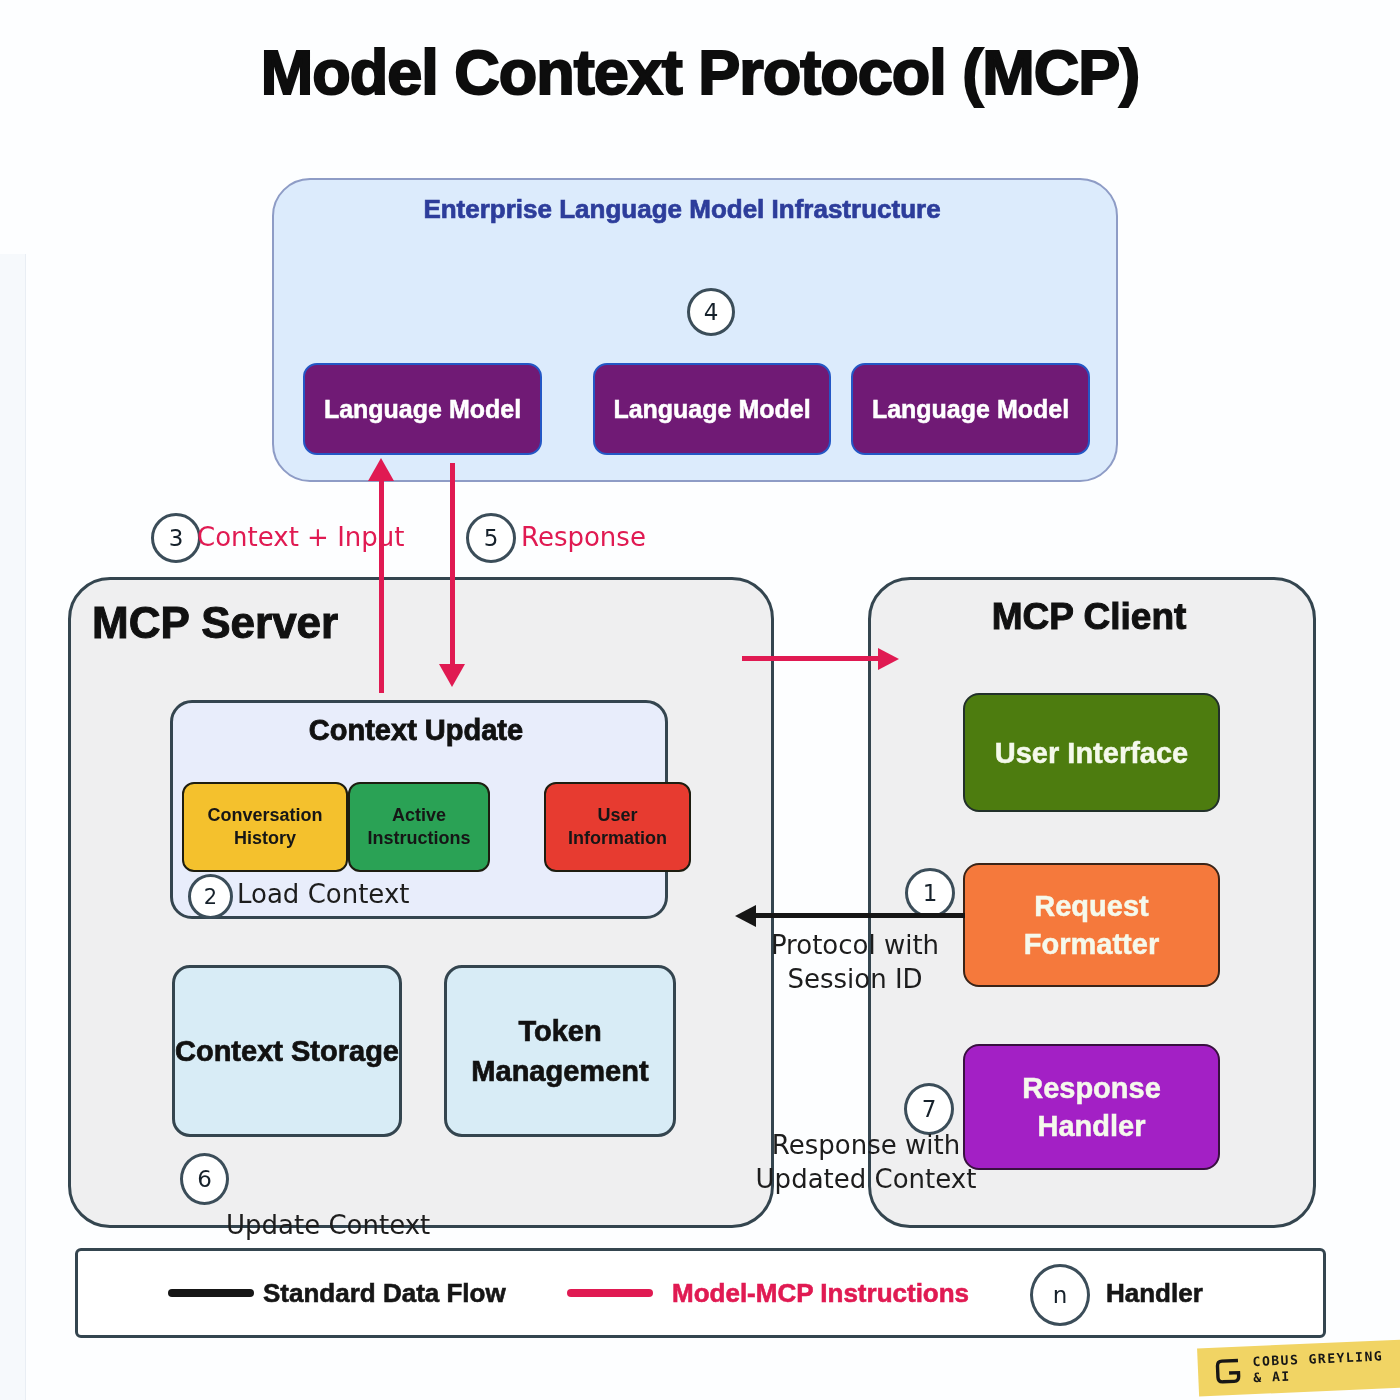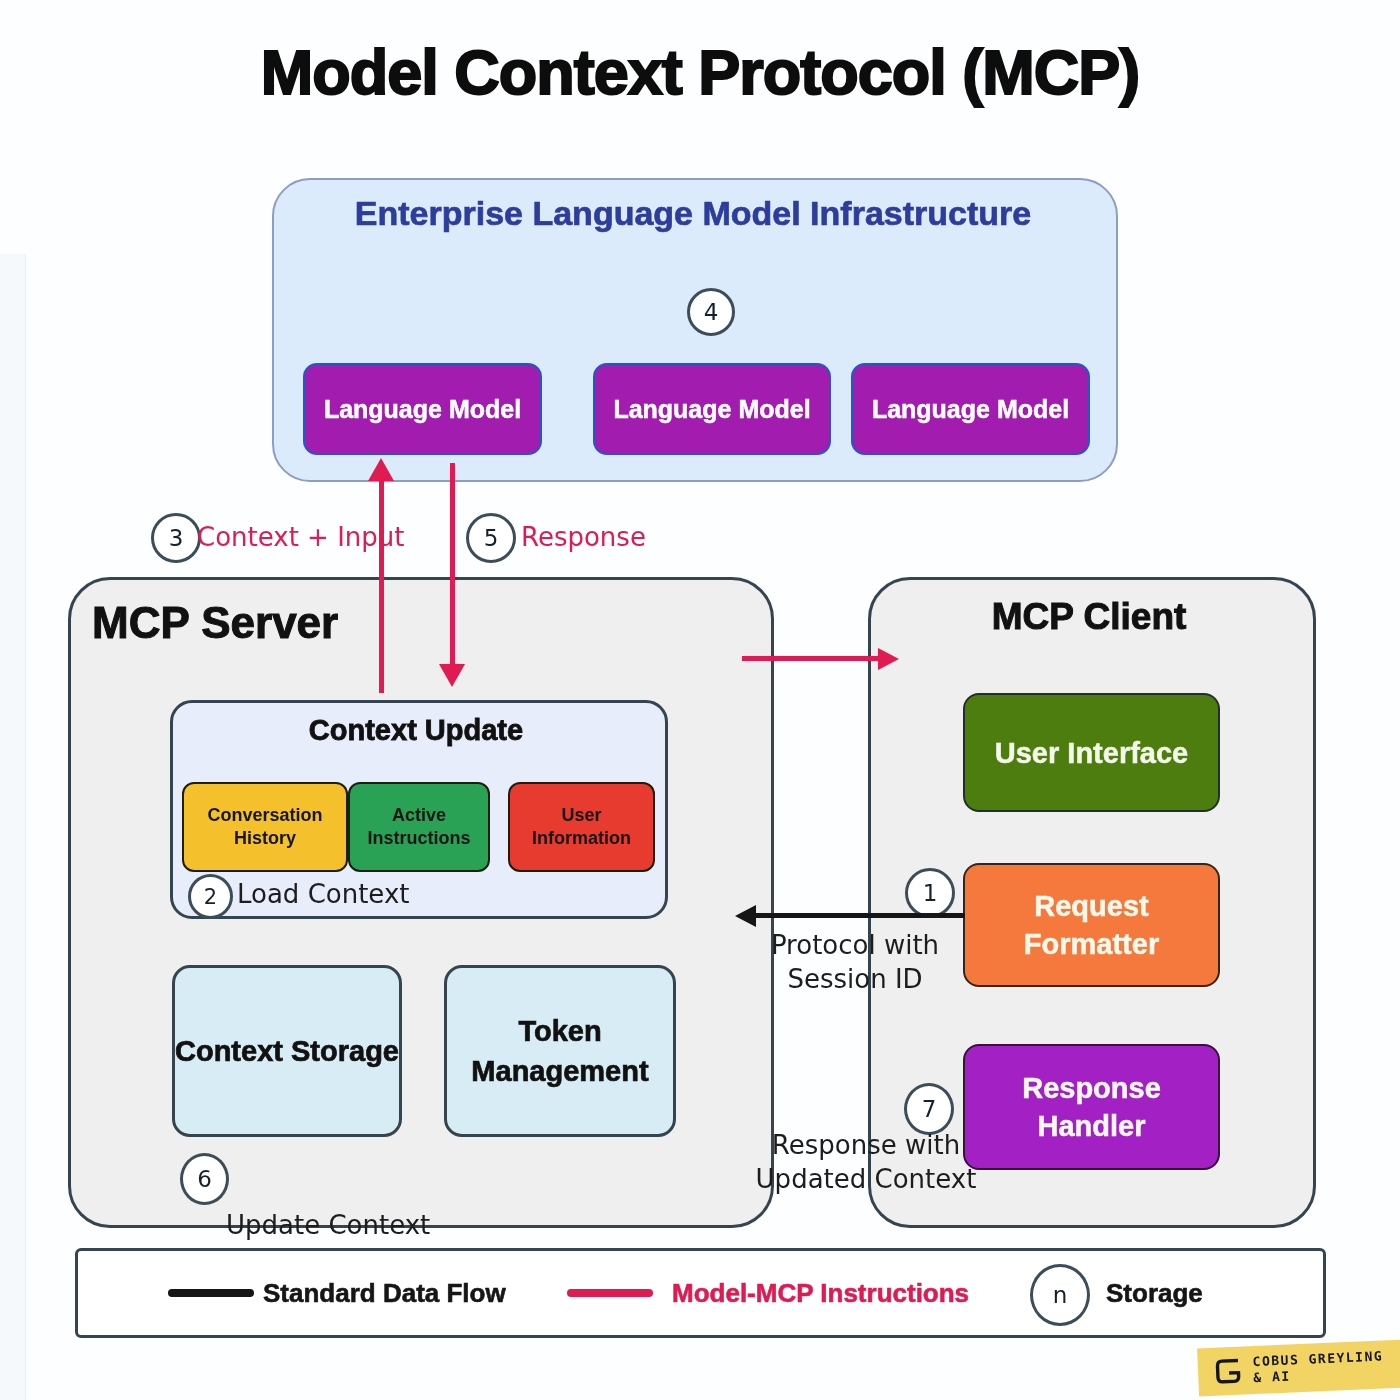--- a/index.html
+++ b/index.html
@@ -12,23 +12,23 @@
 
   .main-title{
     left:0;top:36px;width:100%;text-align:center;
     font-size:63px;font-weight:bold;letter-spacing:-1px;color:#0d0d0d;
     -webkit-text-stroke:2px #0d0d0d;
   }
 
   
   .enterprise{left:272px;top:178px;width:842px;height:300px;background:#dcebfc;
     border:2px solid #8e9cc6;border-radius:38px;}
-  .enterprise-title{left:272px;top:194px;width:842px;text-align:center;
-    font-size:34px;font-weight:bold;color:#2d3d9b;-webkit-text-stroke:.7px #2d3d9b;}
-  .lm-btn{top:363px;height:88px;background:#a21caf;border:2.5px solid #2457c5;border-radius:14px;
+  .enterprise-title{left:261px;top:194px;width:842px;text-align:center;
+    font-size:26px;font-weight:bold;color:#2d3d9b;-webkit-text-stroke:.7px #2d3d9b;}
+  .lm-btn{top:363px;height:88px;background:#701a75;border:2.5px solid #2457c5;border-radius:14px;
     display:flex;align-items:center;justify-content:center;color:#fff;font-size:25px;font-weight:bold;
     -webkit-text-stroke:.5px #fff;}
 
   
   .seq{background:#fff;border:3px solid #3b4d59;border-radius:50%;
     display:flex;align-items:center;justify-content:center;
     font-family:"DejaVu Sans",sans-serif;font-size:23px;color:#16212b;}
 
   
   .hand{font-family:"DejaVu Sans",sans-serif;font-size:26px;color:#1d1d1d;line-height:34px;}
@@ -42,21 +42,21 @@
   
   .ctx-window{left:170px;top:700px;width:492px;height:213px;background:#e8edfb;
     border:3px solid #34454f;border-radius:22px;}
   .ctx-title{left:170px;top:714px;width:492px;text-align:center;font-size:29px;font-weight:bold;
     -webkit-text-stroke:.8px #111;}
   .ctx-item{top:782px;height:90px;border:2.5px solid #1d1d10;border-radius:12px;
     display:flex;align-items:center;justify-content:center;text-align:center;
     font-size:18px;font-weight:bold;color:#161616;line-height:23px;padding:0 6px;box-sizing:border-box;}
   .ctx-amber{background:#f4c12d;}
   .ctx-green{background:#2aa255;}
-  .ctx-red{background:#e73b30;}
+  .ctx-red{background:#e73b30;margin-left:36px;}
 
   .store-box{top:965px;height:166px;background:#d8ecf6;border:3px solid #34454f;border-radius:18px;
     display:flex;align-items:center;justify-content:center;text-align:center;
     font-size:29px;font-weight:bold;line-height:40px;-webkit-text-stroke:.7px #111;}
 
   
   .client-box{left:963px;width:253px;border:2.5px solid #22302a;border-radius:16px;
     display:flex;align-items:center;justify-content:center;text-align:center;
     color:#f5f9ec;font-size:29px;font-weight:bold;line-height:38px;-webkit-text-stroke:.5px #f5f9ec;}
   .box-lime{background:#4d7c0f;}
@@ -147,21 +147,21 @@
 
   <div class="abs hand preline" style="left:746px;top:1128px;width:240px;z-index:6;">Response with
 Updated Context</div>
 
   <div class="abs legend">
     <div class="abs swatch black" style="left:90px;top:38px;width:86px;"></div>
     <div class="abs legend-label" style="left:185px;top:27px;color:#161616;">Standard Data Flow</div>
     <div class="abs swatch red" style="left:489px;top:38px;width:86px;"></div>
     <div class="abs legend-label" style="left:594px;top:27px;color:#e01a52;">Model-MCP Instructions</div>
     <div class="abs seq" style="left:952px;top:13px;width:54px;height:56px;">n</div>
-    <div class="abs legend-label" style="left:1028px;top:27px;color:#161616;">Storage</div>
+    <div class="abs legend-label" style="left:1028px;top:27px;color:#161616;">Handler</div>
   </div>
 
   <div class="abs badge">
     <span style="display:inline-flex;">
       <svg width="32" height="32" viewBox="0 0 34 34">
         <path d="M28 6 H11 Q6 6 6 11 V23 Q6 28 11 28 H23 Q28 28 28 23 V19 H18" fill="none" stroke="#161616" stroke-width="3.6"></path>
       </svg>
     </span>
     <span class="badge-text">
       <span style="display:block;">COBUS GREYLING</span>

